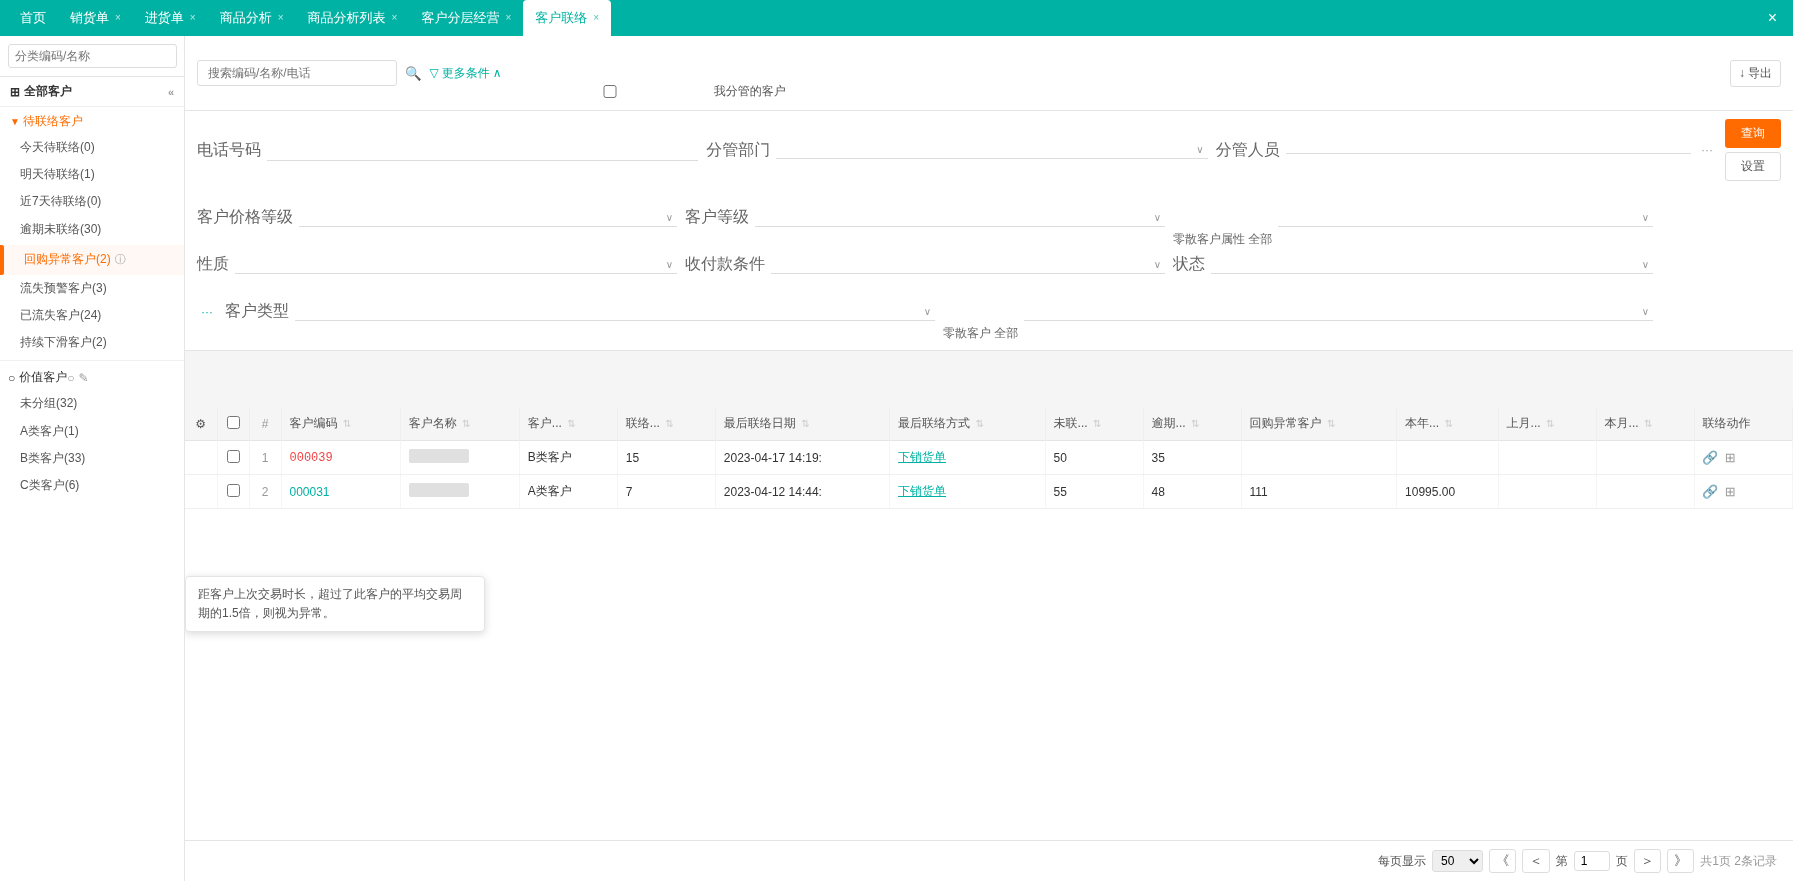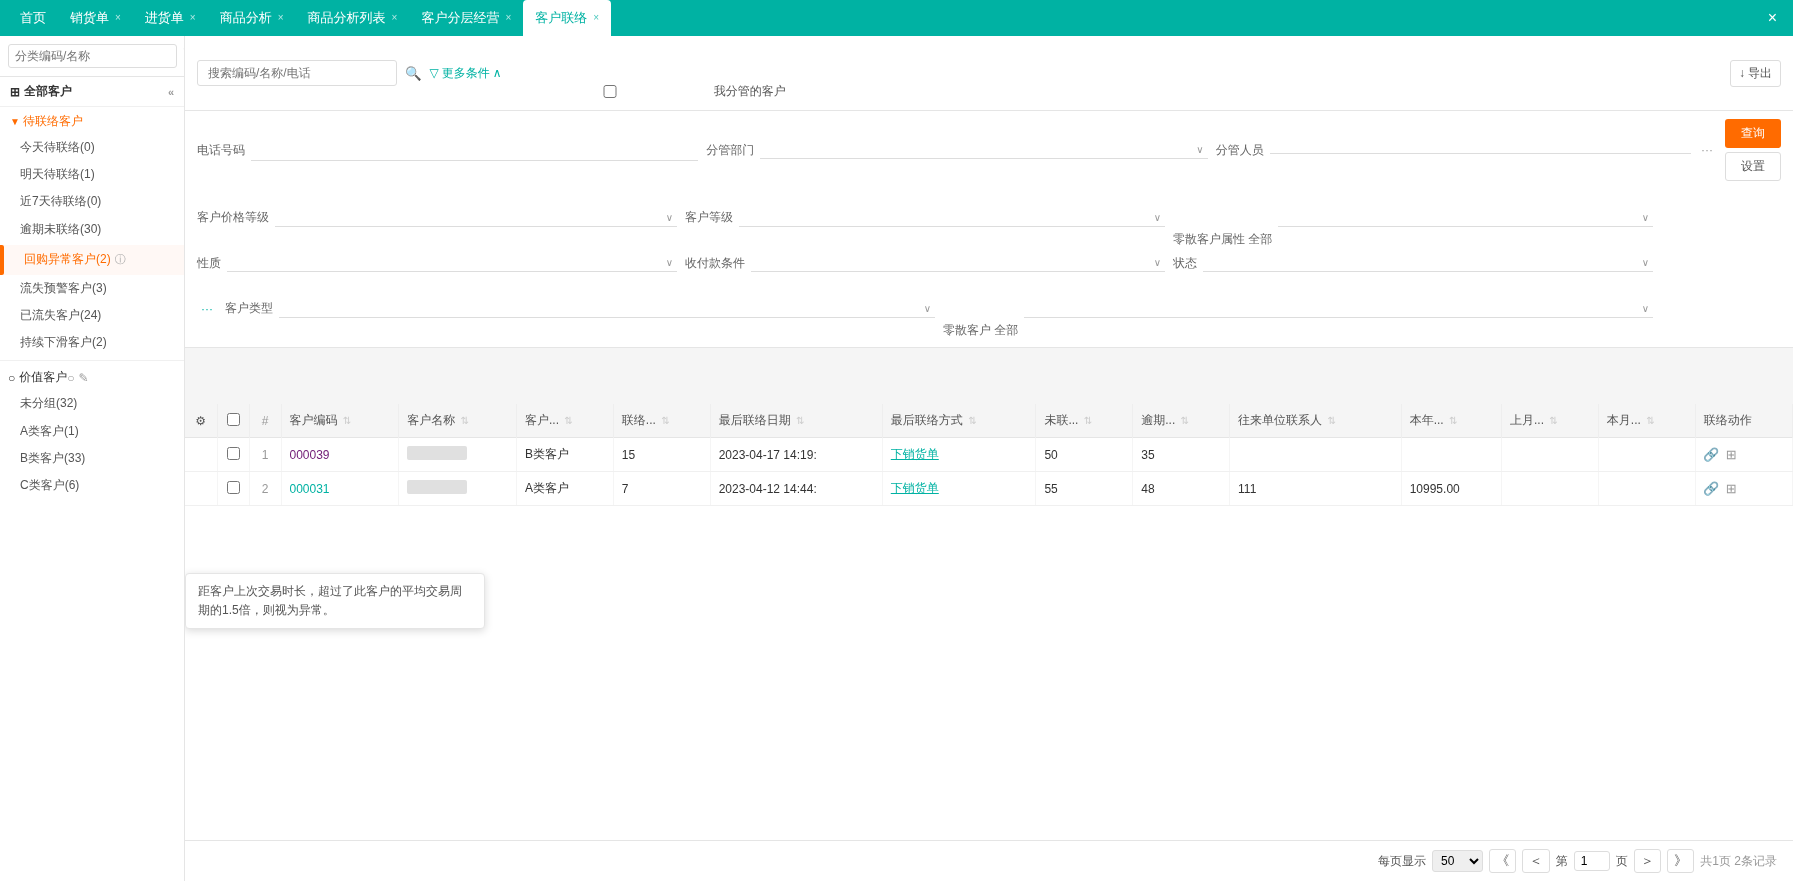--- a/index.html
+++ b/index.html
@@ -111,21 +111,21 @@
       padding: 8px 12px;
     }
     .filter-row {
       display: flex; align-items: center; gap: 8px; margin-bottom: 6px;
     }
     .filter-row:last-child { margin-bottom: 0; }
     .filter-cell {
       display: flex; align-items: center; flex: 1; gap: 6px;
       min-width: 0;
     }
-    .filter-label { color: #666; white-space: nowrap; font-size: 12px; }
+    .filter-label { color: #666; white-space: nowrap; font-size: 16px; }
     .filter-input {
       flex: 1; border: none; border-bottom: 1px solid #ddd;
       padding: 3px 4px; font-size: 12px; outline: none; background: transparent;
     }
     .filter-select {
       flex: 1; display: flex; align-items: center; justify-content: space-between;
       border: none; border-bottom: 1px solid #ddd;
       padding: 3px 4px; font-size: 12px; cursor: pointer; color: #333;
     }
     .filter-select .arrow { color: #999; font-size: 10px; }
@@ -466,21 +466,21 @@
             </th>
             <th>
               <span>未联...</span>
               <span class="sort-icon">⇅</span>
             </th>
             <th>
               <span>逾期...</span>
               <span class="sort-icon">⇅</span>
             </th>
             <th>
-              <span>往来单位联系人</span>
+              <span>回购异常客户</span>
               <span class="sort-icon">⇅</span>
             </th>
             <th>
               <span>本年...</span>
               <span class="sort-icon">⇅</span>
             </th>
             <th>
               <span>上月...</span>
               <span class="sort-icon">⇅</span>
             </th>
@@ -493,21 +493,21 @@
             </th>
           </tr>
         </thead>
         <tbody id="table-body">
         <tr>
     <td></td>
     <td style="text-align:center;">
       <input type="checkbox" style="">
     </td>
     <td style="text-align:center;color:#999;">1</td>
-    <td style="color:#701a75;cursor:pointer;">000039</td>
+    <td style="color:#ef4444;cursor:pointer;font-family:Liberation Mono, monospace;">000039</td>
     <td>
       <span style="display:inline-block;width:60px;height:14px;background:#e0e0e0;border-radius:2px;"></span>
     </td>
     <td>B类客户</td>
     <td>15</td>
     <td>2023-04-17 14:19:</td>
     <td><a>下销货单</a></td>
     <td>50</td>
     <td>35</td>
     <td></td>

